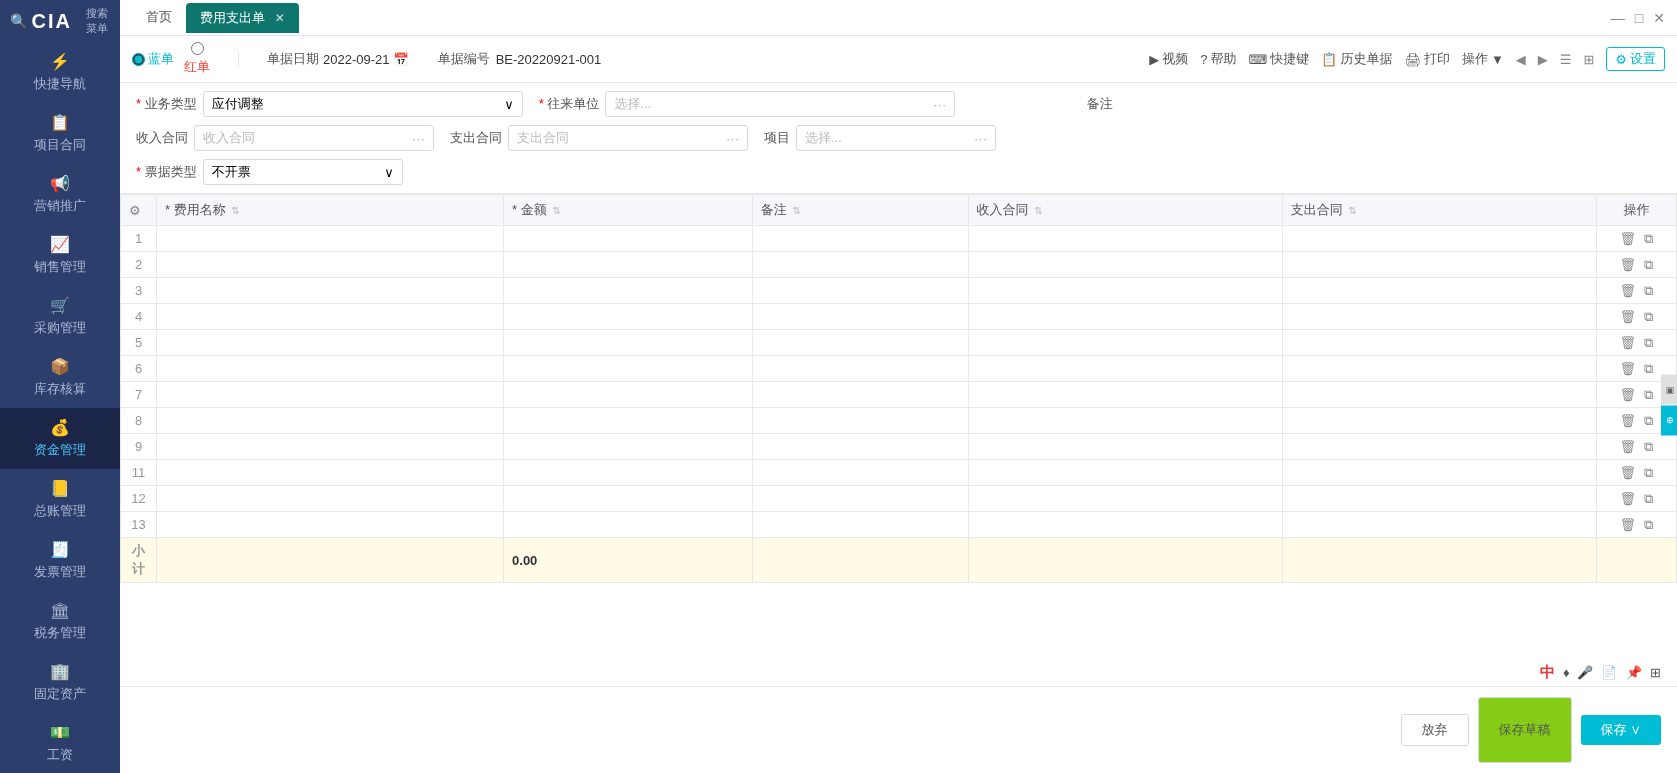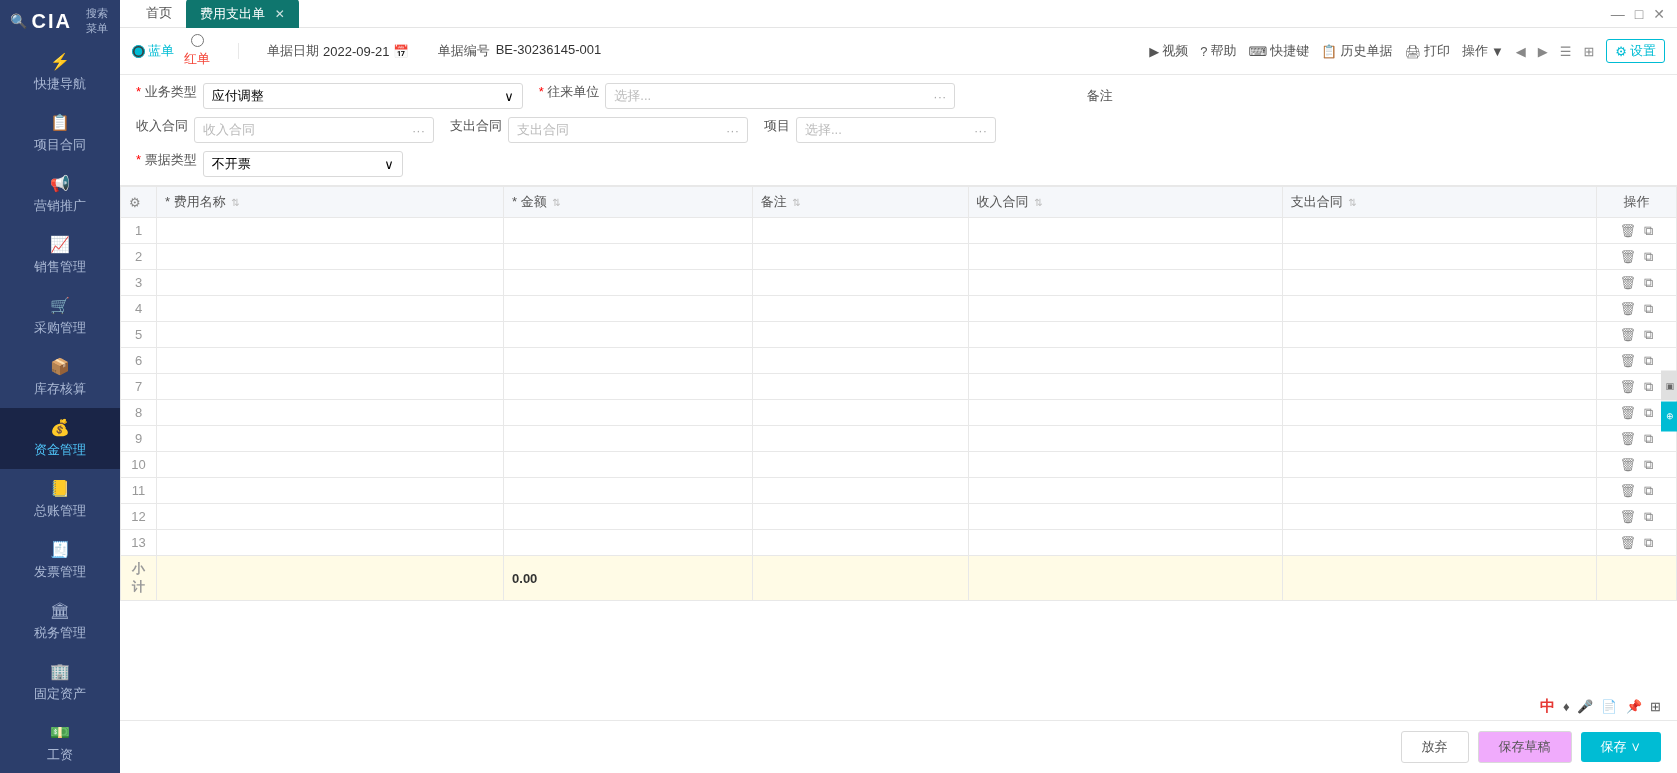--- a/index.html
+++ b/index.html
@@ -9,38 +9,38 @@
     .sidebar { width: 120px; background: #2c3e6b; height: 100%; display: flex; flex-direction: column; flex-shrink: 0; }
     .sidebar-item { display: flex; flex-direction: column; align-items: center; padding: 10px 4px; cursor: pointer; color: #aab8d4; gap: 4px; font-size: 12px; }
     .sidebar-item:hover, .sidebar-item.active { background: #1a2547; color: #fff; }
     .sidebar-item.active { color: #4fc3f7; }
     .sidebar-icon { font-size: 16px; }
 
     
     .main { flex: 1; display: flex; flex-direction: column; background: #f0f2f5; overflow: hidden; }
 
     
-    .tab-bar { background: #fff; display: flex; align-items: center; border-bottom: 1px solid #e5e5e5; padding: 0 12px; height: 28px; }
+    .tab-bar { background: #fff; display: flex; align-items: center; border-bottom: 1px solid #e5e5e5; padding: 0 12px; height: 36px; }
     .tab { padding: 6px 14px; cursor: pointer; color: #555; font-size: 13px; border-bottom: 2px solid transparent; }
     .tab.active { background: #0f766e; color: #fff; border-radius: 4px 4px 0 0; border-bottom: none; }
     .tab-close { margin-left: 6px; cursor: pointer; color: rgba(255,255,255,0.8); font-size: 12px; }
     .tab-home { color: #555; padding: 6px 14px; cursor: pointer; }
 
     
     .content { flex: 1; background: #fff; margin: 0; overflow: hidden; display: flex; flex-direction: column; position: relative; }
 
     
     .toolbar-top { display: flex; align-items: center; padding: 6px 12px; border-bottom: 1px solid #e8e8e8; gap: 28px; }
     .toolbar-top-right { margin-left: auto; display: flex; align-items: center; gap: 12px; color: #555; font-size: 12px; }
     .toolbar-btn { cursor: pointer; color: #555; display: flex; align-items: center; gap: 3px; }
 
     
     .form-section { padding: 8px 16px; display: flex; flex-direction: column; gap: 8px; }
     .form-row { display: flex; align-items: center; gap: 16px; flex-wrap: wrap; }
-    .form-field { display: flex; gap: 6px; }
+    .form-field { display: flex; align-items: center; gap: 6px; }
     .form-label { color: #555; white-space: nowrap; }
     .form-label.required::before { content: '* '; color: red; }
     .form-select-box { display: flex; align-items: center; border: 1px solid #d9d9d9; border-radius: 3px; padding: 3px 8px; min-width: 200px; background: #fff; justify-content: space-between; cursor: pointer; }
     .form-select-box.wide { min-width: 320px; }
     .form-dots { color: #aaa; cursor: pointer; }
     .blue-radio { accent-color: #00bcd4; }
     .radio-group { display: flex; align-items: center; gap: 10px; }
 
     
     .table-area { flex: 1; overflow: auto; border-top: 1px solid #e8e8e8; }
@@ -50,21 +50,21 @@
     .data-table .row-num { color: #999; text-align: center; width: 36px; }
     .data-table .op-cell { text-align: center; width: 80px; }
     .subtotal-row td { background: #fffbe6; font-weight: bold; }
     .sort-icon { color: #bbb; font-size: 10px; margin-left: 2px; cursor: pointer; }
     .th-gear { color: #888; cursor: pointer; }
     .op-icon { cursor: pointer; color: #888; margin: 0 2px; font-size: 13px; }
 
     
     .footer { display: flex; align-items: center; justify-content: flex-end; padding: 10px 16px; border-top: 1px solid #e8e8e8; gap: 9px; background: #fff; }
     .btn-discard { padding: 6px 20px; border: 1px solid #d9d9d9; border-radius: 3px; background: #fff; cursor: pointer; color: #555; }
-    .btn-save-draft { padding: 6px 20px; border: 1px solid #d9d9d9; border-radius: 3px; background: #f0abfc; cursor: pointer; color: #555; }
+    .btn-save-draft { padding: 23px 20px; border: 1px solid #d9d9d9; border-radius: 3px; background: #84cc16; cursor: pointer; color: #555; }
     .btn-save { padding: 6px 20px; border: none; border-radius: 3px; background: #00bcd4; cursor: pointer; color: #fff; }
 
     
     .bottom-logos { display: flex; align-items: center; justify-content: flex-end; padding: 4px 16px; gap: 8px; }
 
     
     .settings-btn { border: 1px solid #00bcd4; color: #00bcd4; padding: 2px 8px; border-radius: 3px; cursor: pointer; font-size: 12px; display: flex; align-items: center; gap: 3px; }
 
     
     .divider { width: 1px; height: 16px; background: #e8e8e8; }
@@ -171,21 +171,21 @@
       <div class="divider"></div>
 
       <div class="form-date">
         <span style="color:#555;">单据日期</span>
         <span style="color:#333;">2022-09-21</span>
         <span style="color:#aaa;cursor:pointer;">📅</span>
       </div>
 
       <div class="form-field">
         <span style="color:#555;">单据编号</span>
-        <span style="color:#333;">BE-30236145-001</span>
+        <span style="color:#333;">BE-20220921-001</span>
       </div>
 
       <div class="toolbar-top-right">
         <span class="toolbar-btn">
           <span>▶</span>
           <span>视频</span>
         </span>
         <span class="toolbar-btn">
           <span>?</span>
           <span>帮助</span>
@@ -397,32 +397,20 @@
       <td></td>
       <td></td>
       <td></td>
       <td class="op-cell">
         <span class="op-icon">🗑</span>
         <span class="op-icon">⧉</span>
       </td>
     </tr>
             <tr>
       <td class="row-num">9</td>
-      <td></td>
-      <td></td>
-      <td></td>
-      <td></td>
-      <td></td>
-      <td class="op-cell">
-        <span class="op-icon">🗑</span>
-        <span class="op-icon">⧉</span>
-      </td>
-    </tr>
-            <tr>
-      <td class="row-num">10</td>
       <td></td>
       <td></td>
       <td></td>
       <td></td>
       <td></td>
       <td class="op-cell">
         <span class="op-icon">🗑</span>
         <span class="op-icon">⧉</span>
       </td>
     </tr>

